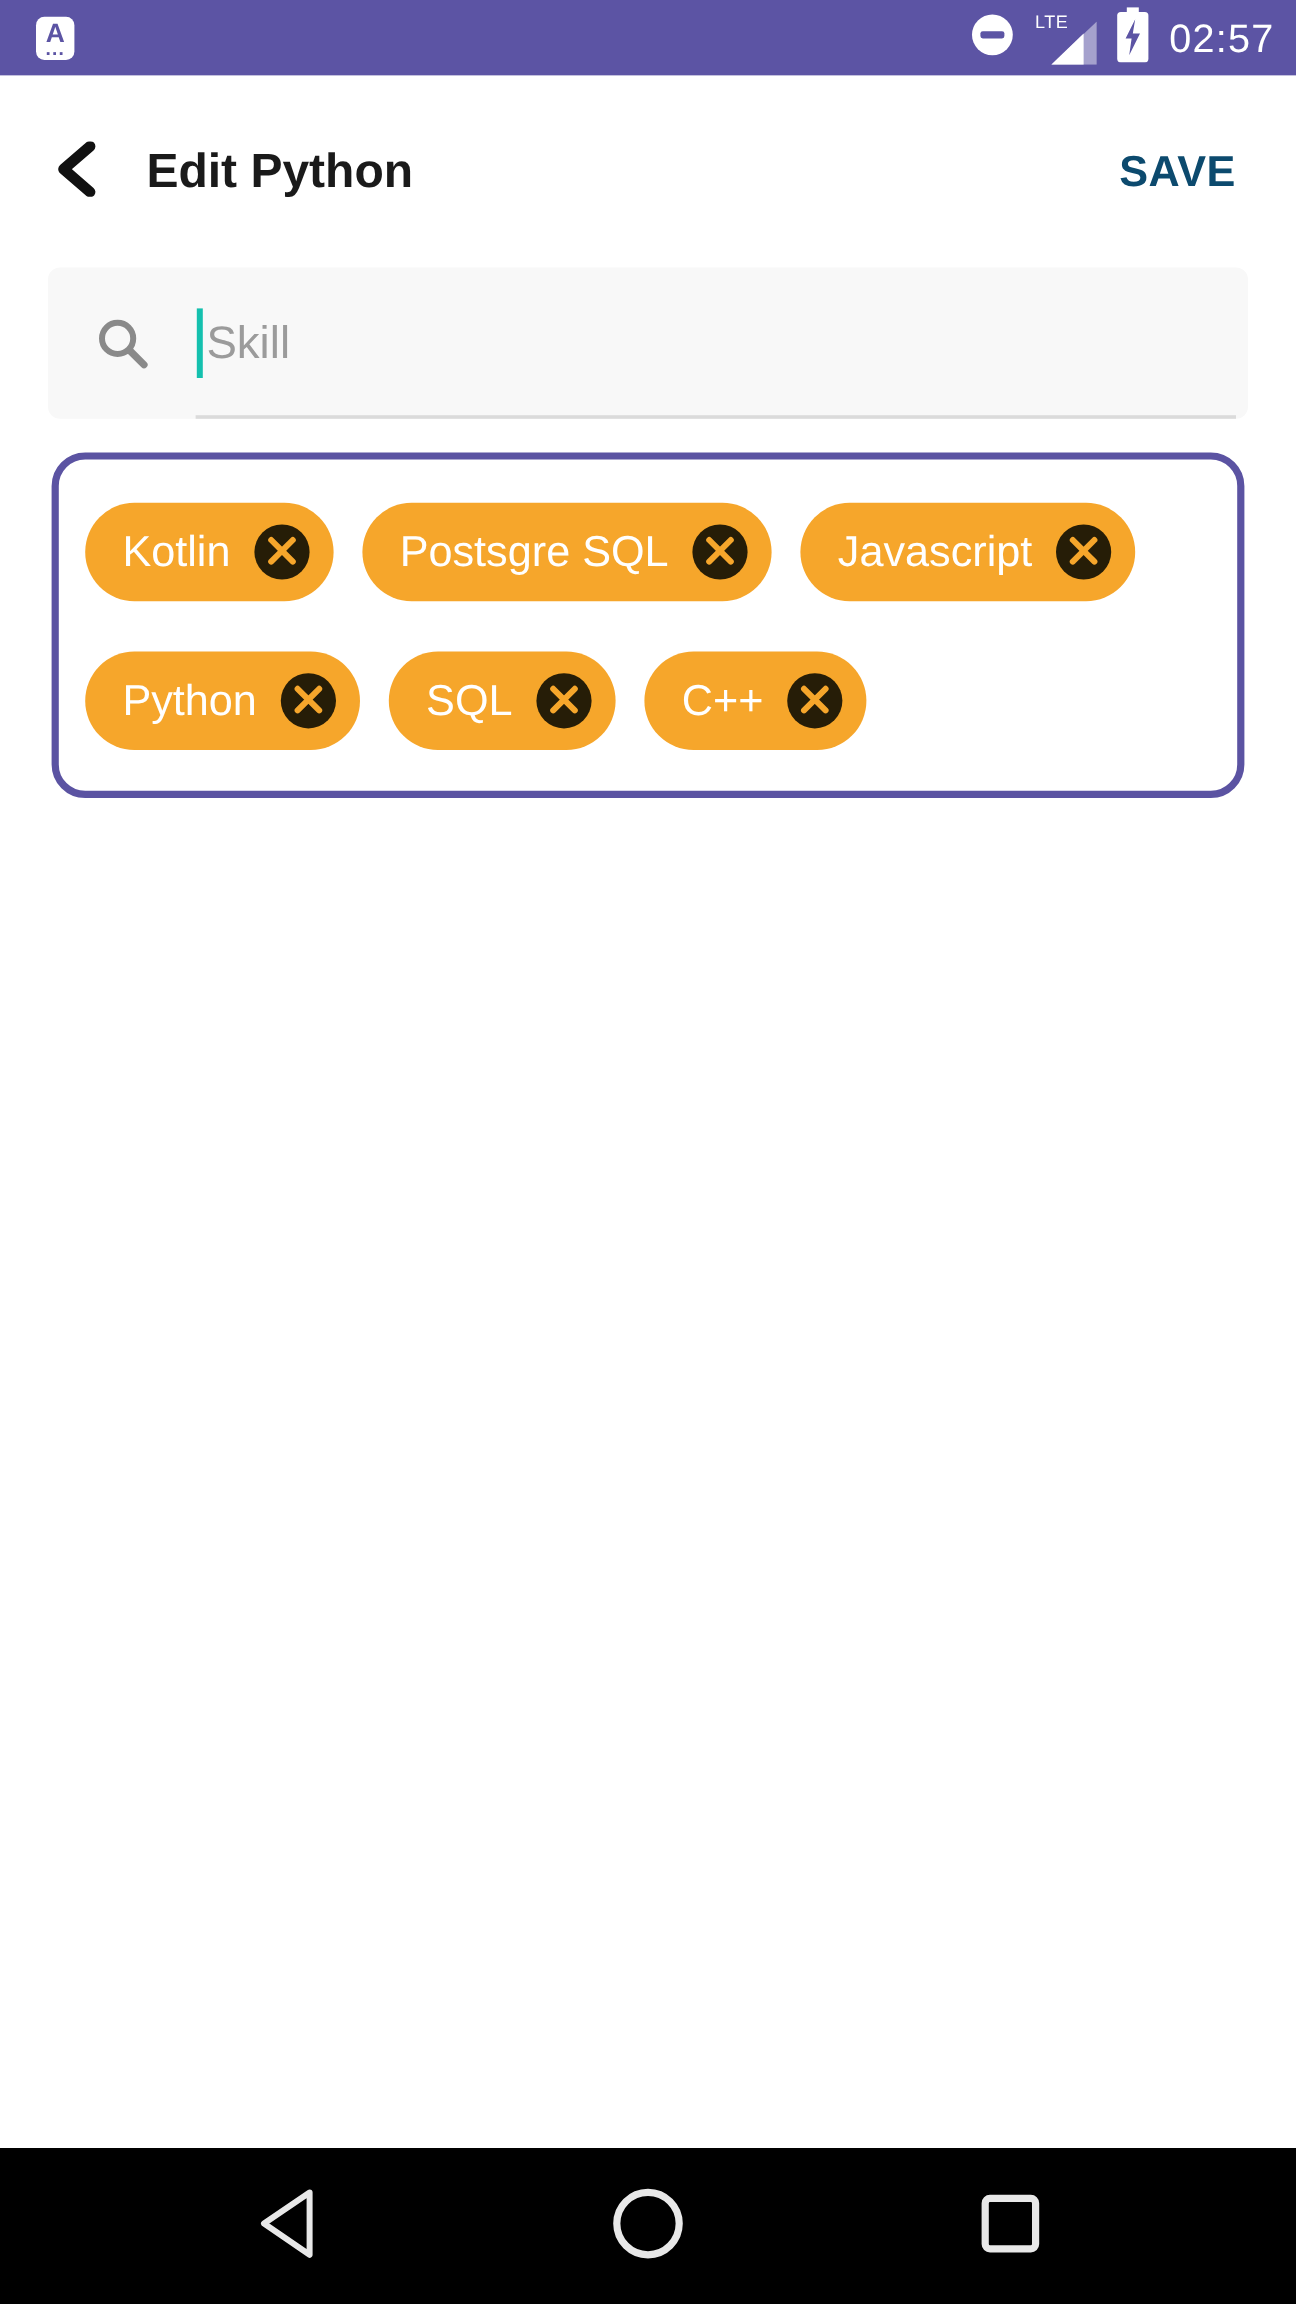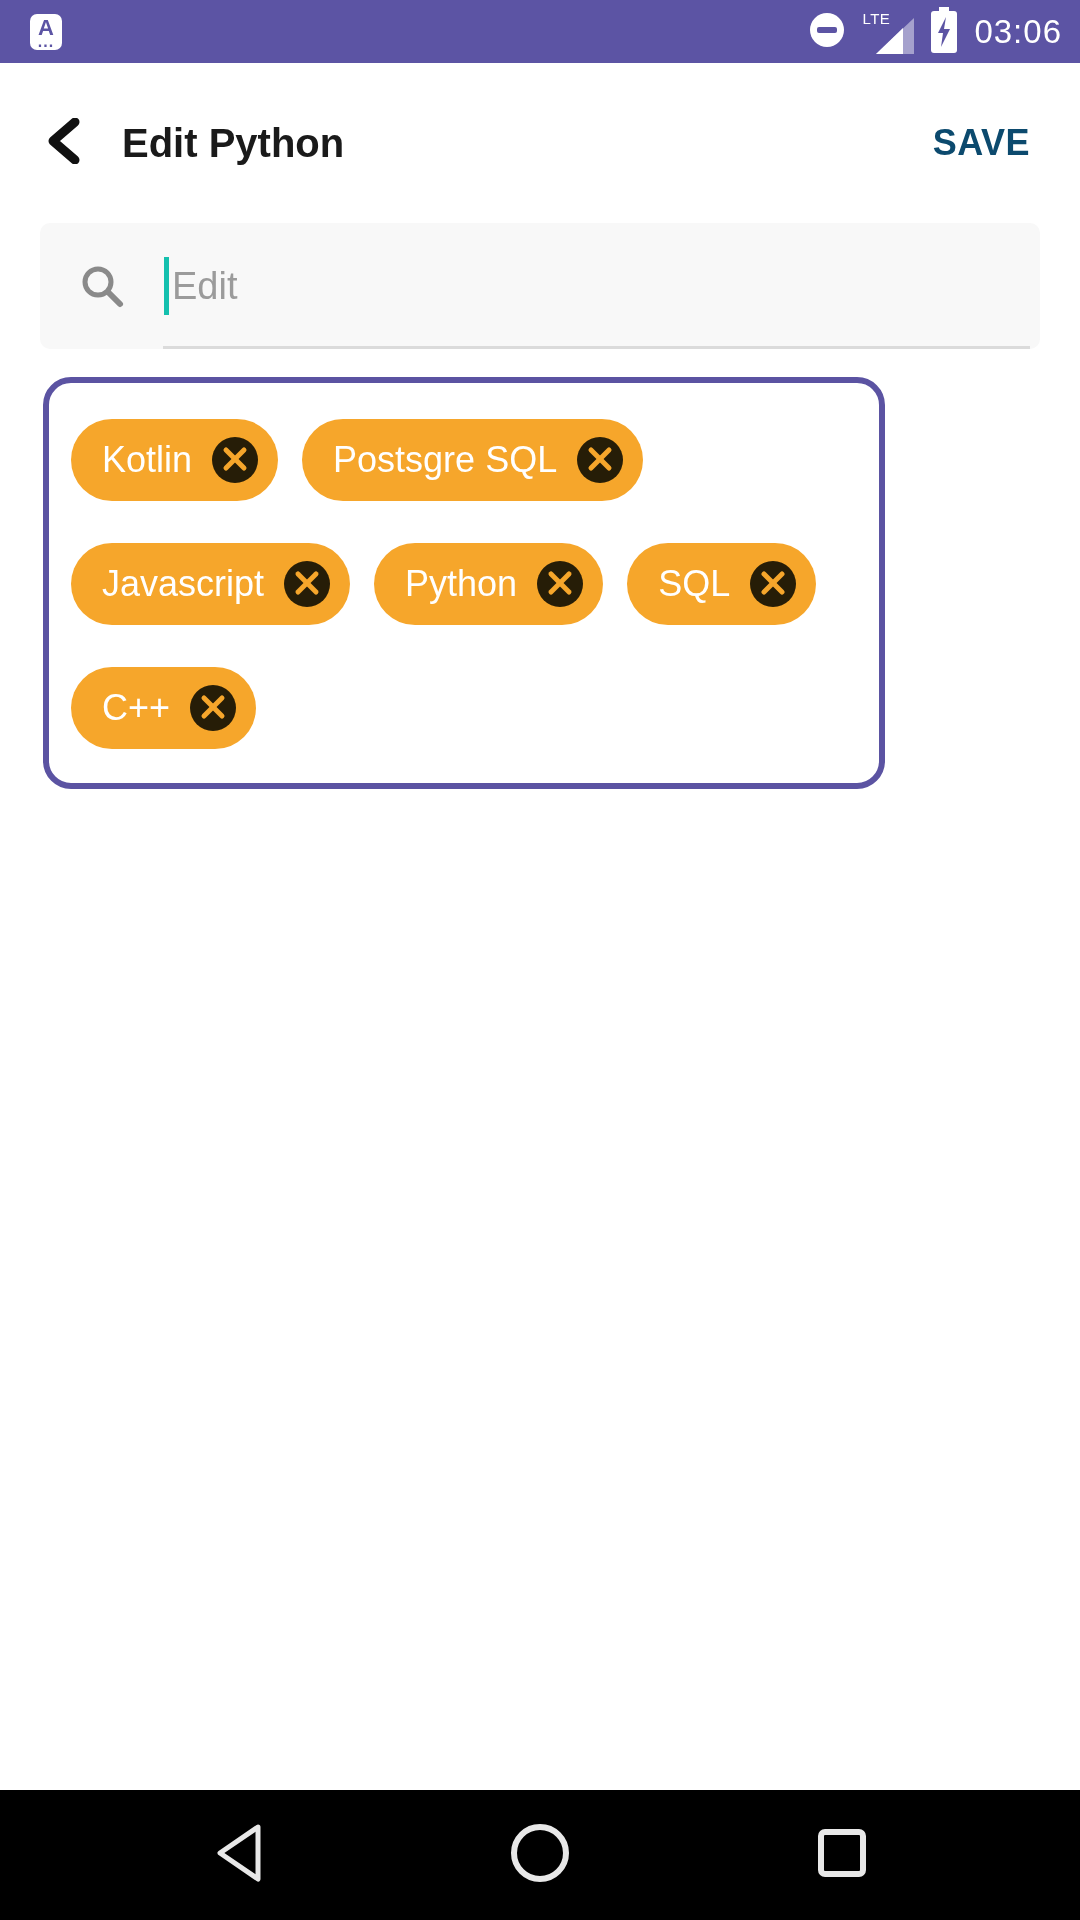--- a/index.html
+++ b/index.html
@@ -56,21 +56,21 @@
   .search-icon-wrap { width: 124px; display: flex; justify-content: center; flex: 0 0 auto; }
   .search-underline {
     position: absolute; left: 123px; right: 10px; bottom: 0;
     height: 3px; background: #DBDBDB;
   }
   .search-cursor { width: 5px; height: 58px; background: #14C0AE; flex: 0 0 auto; }
   .search-placeholder { font-size: 38px; color: #9B9B9B; margin-left: 3px; }
 
   
   .chips-panel {
-    margin: 28px 40px 0 43px; width: 842px; flex: 0 0 auto;
+    margin: 28px 40px 0 43px; width: 994px; flex: 0 0 auto;
     border: 6px solid #5B53A2; border-radius: 28px; background: #ffffff;
     padding: 36px 20px 34px 22px;
     display: flex; flex-wrap: wrap; column-gap: 24px; row-gap: 42px;
   }
   .chip {
     height: 82px; background: #F6A62B; border-radius: 41px;
     display: flex; align-items: center;
     padding: 0 20px 0 31px; gap: 20px; cursor: default;
   }
   .chip-label { color: #ffffff; font-size: 36px; }
@@ -112,21 +112,21 @@
         <polygon points="0,36 27,36 27,10" fill="#ffffff"></polygon>
       </svg>
     </span>
     <span>
       <svg width="28" height="46" viewBox="0 0 28 46">
         <rect x="9" y="0" width="10" height="6" fill="#ffffff"></rect>
         <rect x="1" y="4" width="26" height="42" rx="3" fill="#ffffff"></rect>
         <polygon points="16,10 8,26 13,26 11,40 20,22 14,22" fill="#5C54A4"></polygon>
       </svg>
     </span>
-    <span class="sb-time">03:06</span>
+    <span class="sb-time">02:57</span>
   </div>
 </div>
 
 <div class="app-bar">
   <div class="back-btn">
     <span>
       <svg width="34" height="46" viewBox="0 0 34 46">
         <polyline points="29,4 7,23 29,42" fill="none" stroke="#111111" stroke-width="9" stroke-linecap="round" stroke-linejoin="round"></polyline>
       </svg>
     </span>
@@ -136,21 +136,21 @@
 </div>
 
 <div class="search-box">
   <span class="search-icon-wrap">
     <svg width="46" height="46" viewBox="0 0 46 46">
       <circle cx="19" cy="19" r="13" fill="none" stroke="#8A8A8A" stroke-width="5"></circle>
       <line x1="29" y1="29" x2="41" y2="41" stroke="#8A8A8A" stroke-width="6" stroke-linecap="round"></line>
     </svg>
   </span>
   <span class="search-cursor"></span>
-  <span class="search-placeholder">Edit</span>
+  <span class="search-placeholder">Skill</span>
   <span class="search-underline"></span>
 </div>
 
 <div class="chips-panel" id="chips-panel">
   <div class="chip">
     <span class="chip-label">Kotlin</span>
     <button class="chip-remove">
       <span>
         <svg width="26" height="26" viewBox="0 0 26 26">
           <line x1="4" y1="4" x2="22" y2="22" stroke="#F6A62B" stroke-width="5" stroke-linecap="round"></line>

